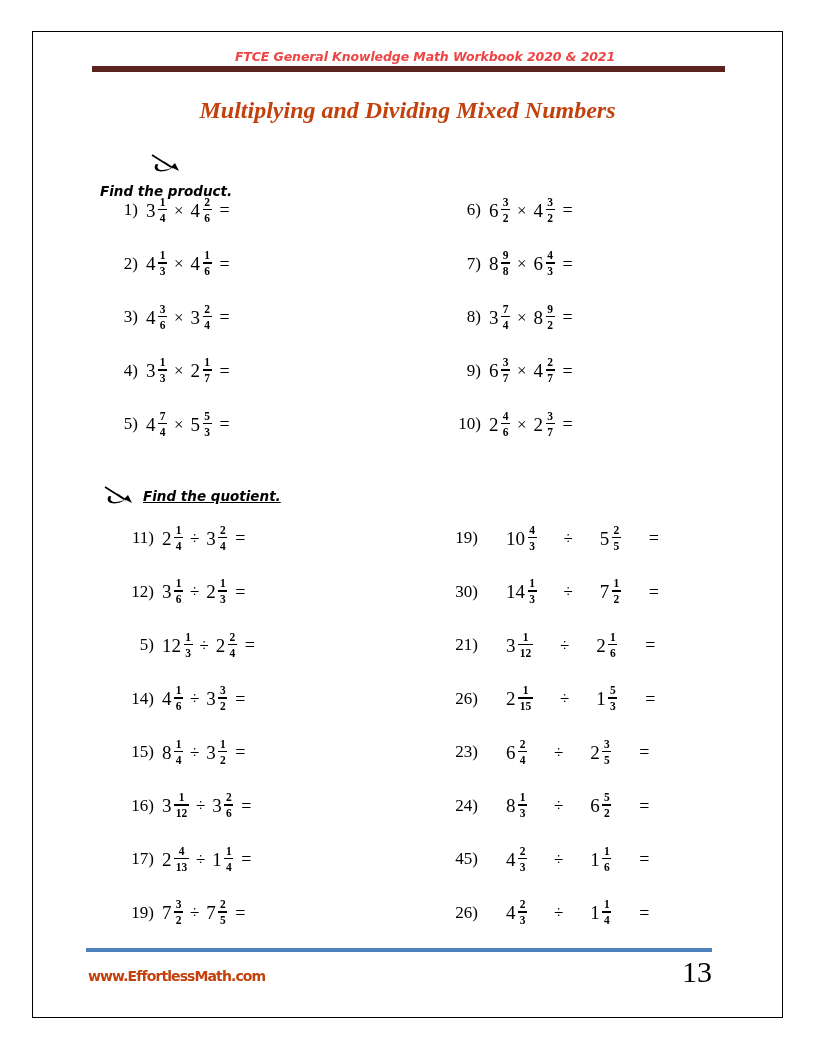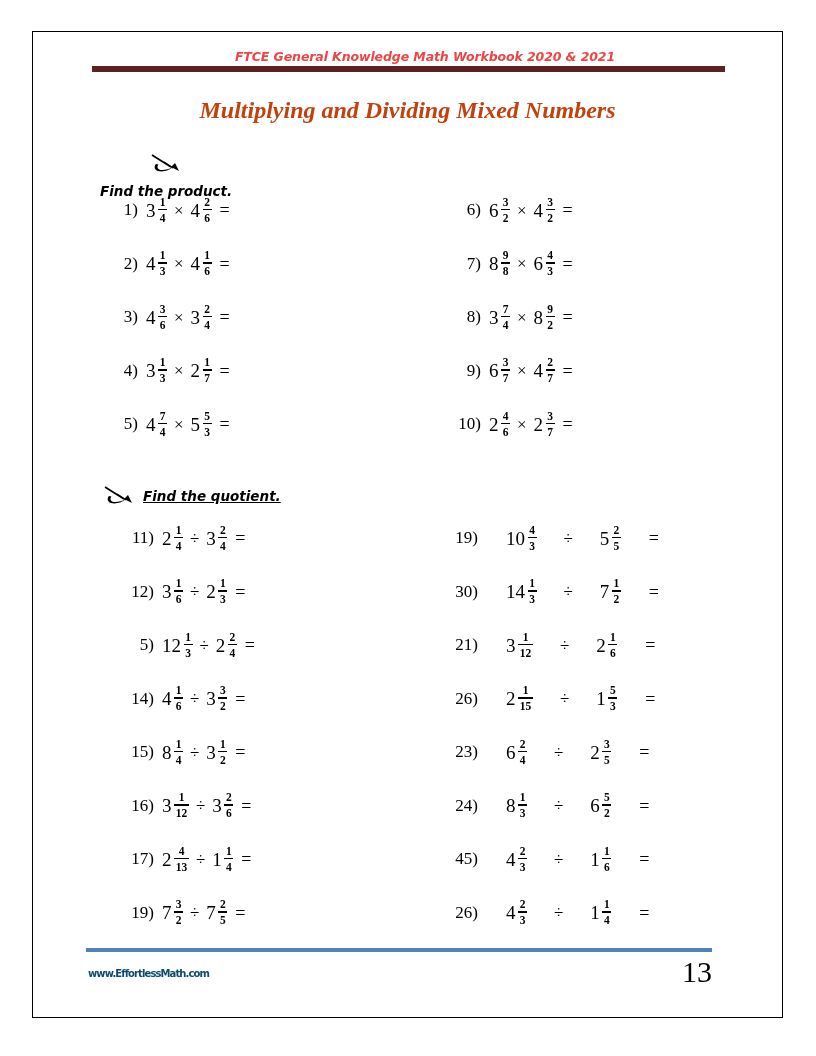--- a/index.html
+++ b/index.html
@@ -180,23 +180,23 @@
     width: 626px;
     height: 4px;
     background: #4F81BD;
   }
   .footer-site {
     position: absolute;
     left: 88px;
     top: 968px;
     font-family: "DejaVu Sans", sans-serif;
     font-weight: bold;
-    font-size: 10px;
+    font-size: 14px;
     letter-spacing: -0.9px;
-    color: #0c4a6e;
+    color: #c2410c;
   }
   .footer-page {
     position: absolute;
     left: 640px;
     top: 955px;
     width: 72px;
     text-align: right;
     font-family: "Liberation Serif", serif;
     font-size: 30px;
     color: #000000;

